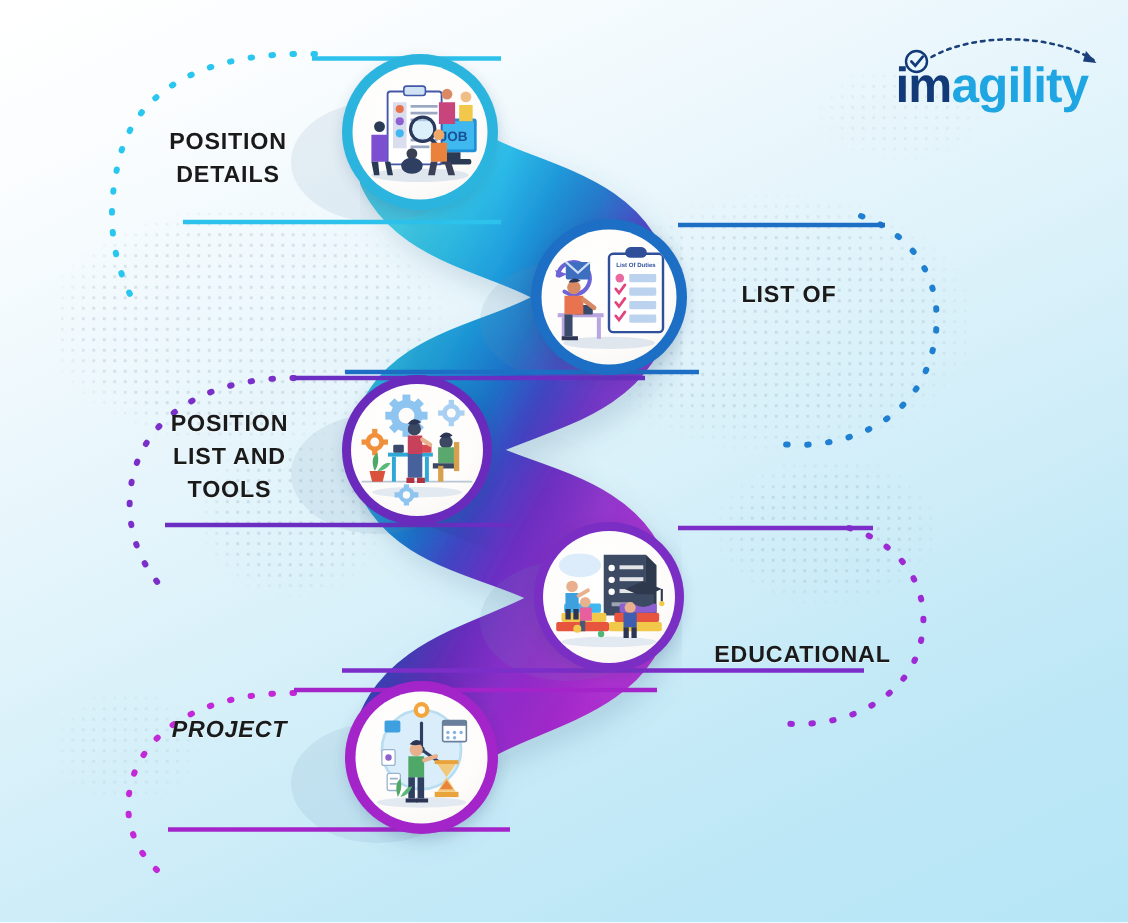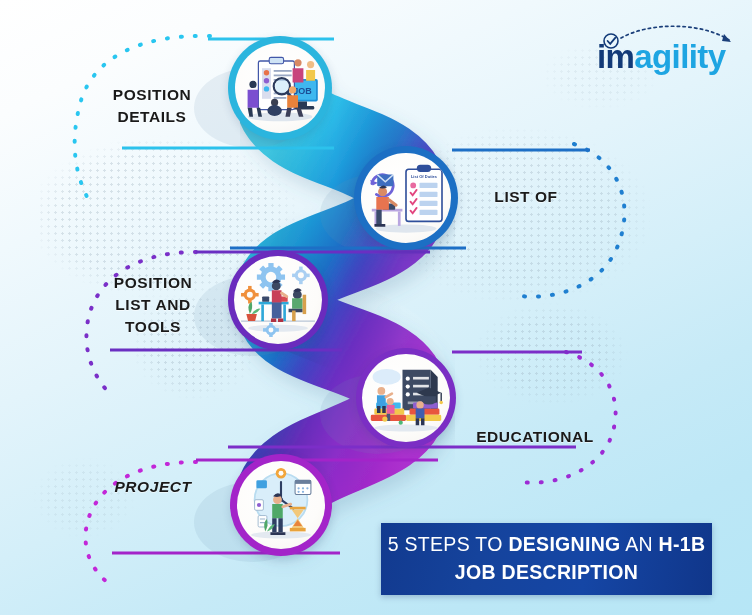--- a/index.html
+++ b/index.html
@@ -481,20 +481,14 @@
       <circle cx="14" cy="17" r="7" fill="none" stroke="#123a78" stroke-width="1.6"></circle>
       <path d="M10.6 17 l2.6 2.8 l5 -6" fill="none" stroke="#123a78" stroke-width="1.8" stroke-linecap="round"></path>
       <path d="M24 14 C 52 -2, 104 -2, 132 16" fill="none" stroke="#1b3f7a" stroke-width="1.7" stroke-dasharray="2.4 3.4" stroke-linecap="round"></path>
       <path d="M127 10 l7 8 l-9 -1 z" fill="#1b3f7a"></path>
     </svg>
     <div class="logo-text">
       <span class="logo-im">im</span><span class="logo-ag">agility</span>
     </div>
   </div>
 
-  <div class="banner">
-    <div class="banner-text">
-      <span class="lite">5 STEPS TO </span><span>DESIGNING</span><span class="lite"> AN </span><span>H-1B</span><br>
-      <span>JOB DESCRIPTION</span>
-    </div>
-  </div>
 
 </div>
 
 </body></html>

